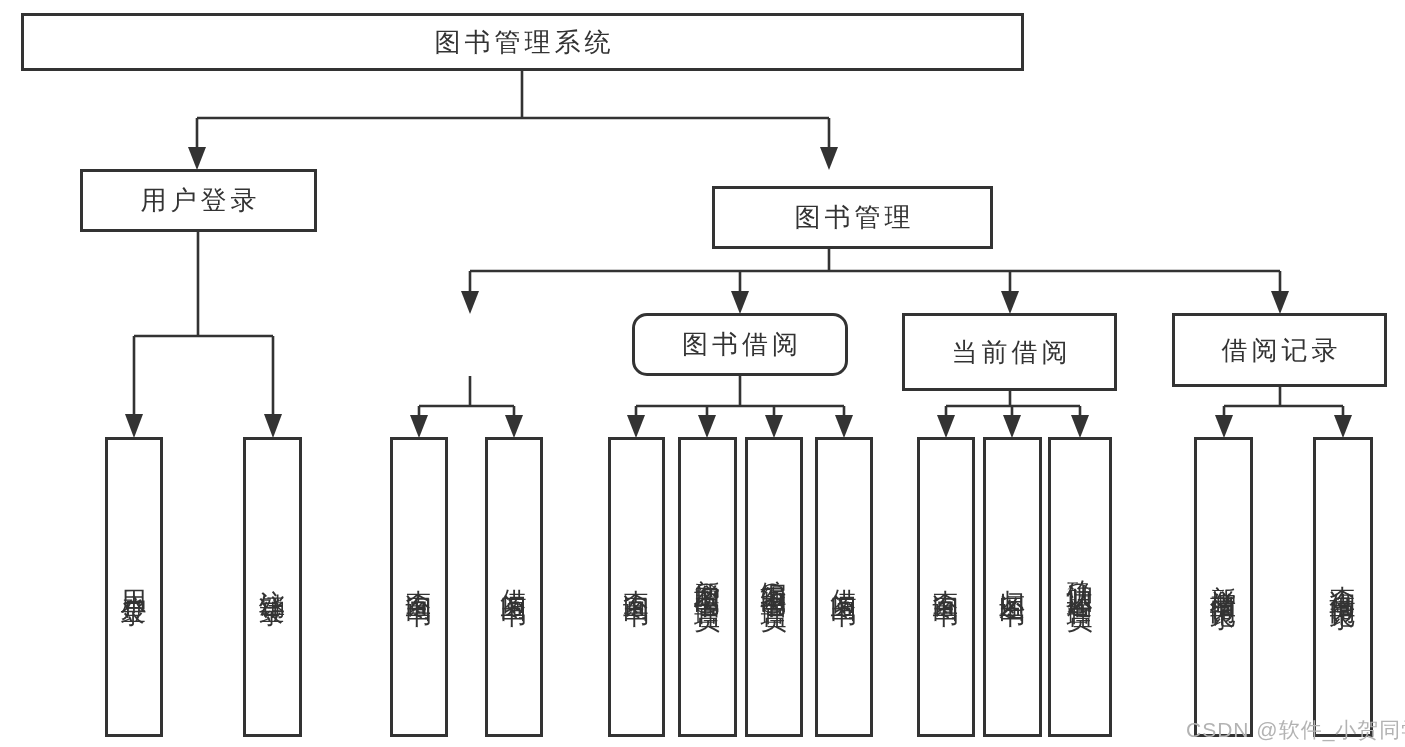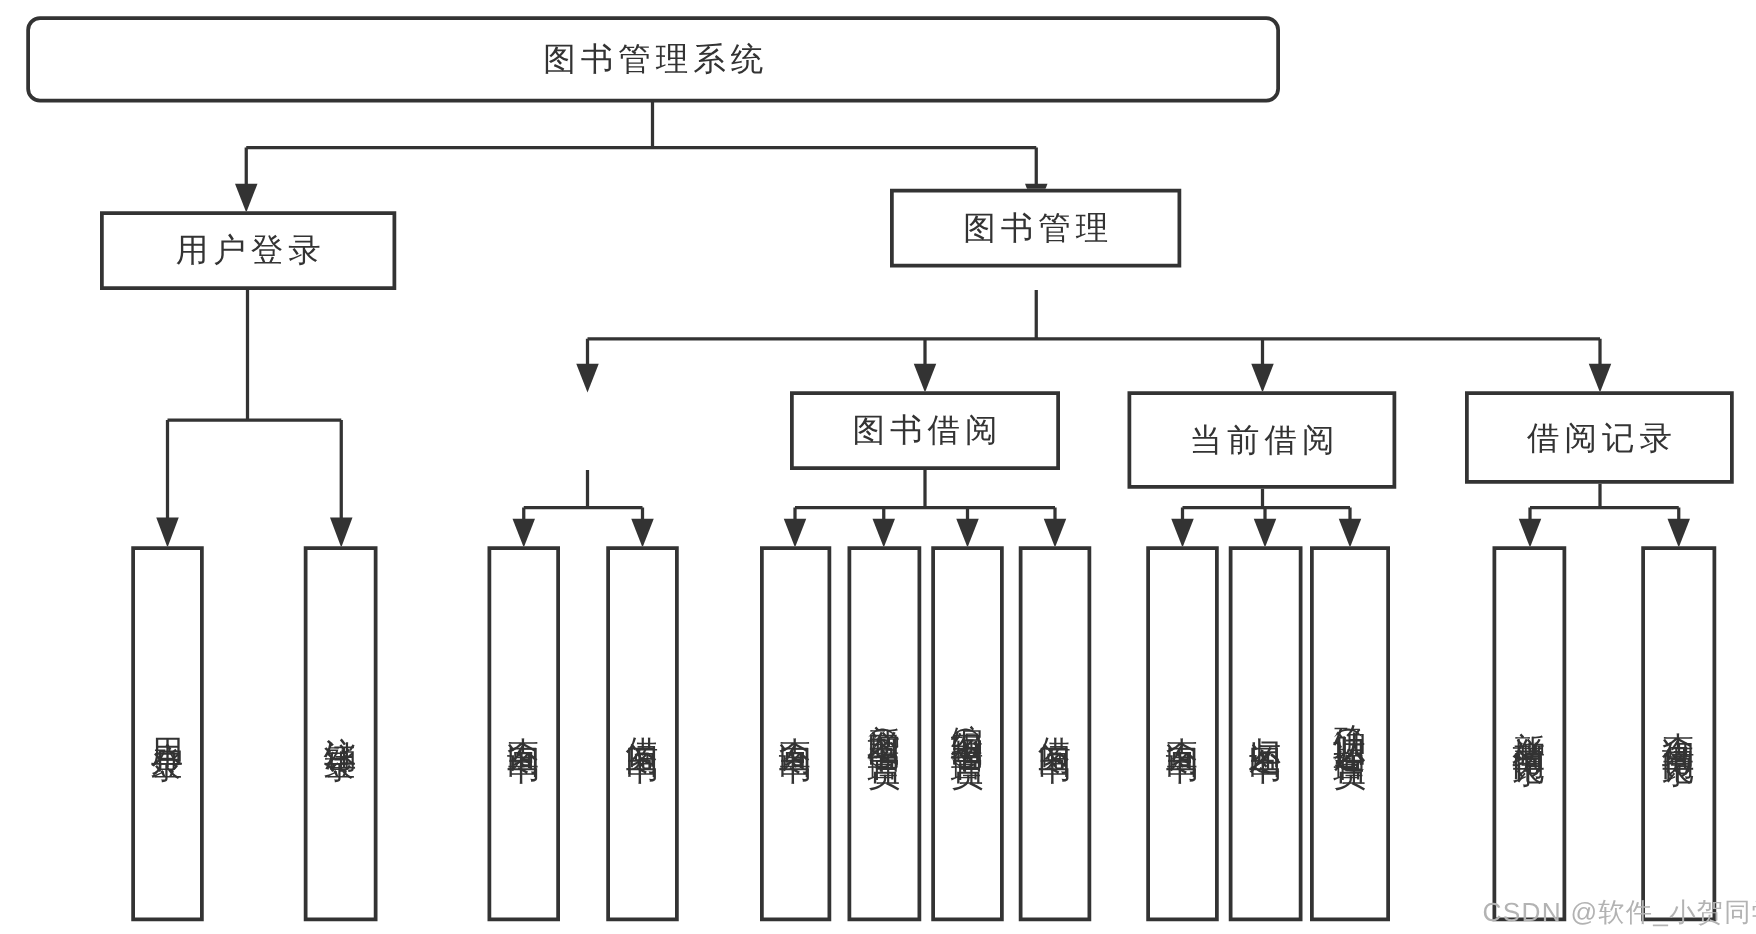--- a/index.html
+++ b/index.html
@@ -45,26 +45,26 @@
     text-orientation: mixed;
     font-size: 26px;
     letter-spacing: 4px;
     line-height: 1;
     white-space: nowrap;
     color: #333333;
     transform: translateY(-10px);
   }
 
   
-  .b-root   { left:  21px; top: 13px; width: 1003px; height: 69px; border-radius: 11px; }
+  .b-root   { left:  21px; top: 13px; width: 1003px; height: 58px; }
   .b-login  { left:  80px; top:169px; width: 237px; height: 63px; }
-  .b-mgmt   { left: 712px; top:151px; width: 233px; height: 63px; }
+  .b-mgmt   { left: 712px; top:186px; width: 281px; height: 63px; }
 
   .b-row-a  { left: 362px; top:313px; width: 216px; height: 63px; }
-  .b-row-b  { left: 632px; top:313px; width: 216px; height: 63px; }
+  .b-row-b  { left: 632px; top:313px; width: 216px; height: 63px; border-radius: 15px; }
   .b-row-c  { left: 902px; top:313px; width: 215px; height: 78px; }
   .b-row-d  { left:1172px; top:313px; width: 215px; height: 74px; }
 
   .leaf     { top: 437px; height: 300px; }
   .l-login1 { left: 105px; width: 58px; }
   .l-logout { left: 243px; width: 59px; }
   .l-a1     { left: 390px; width: 58px; }
   .l-a2     { left: 485px; width: 58px; }
   .l-b1     { left: 608px; width: 57px; }
   .l-b2     { left: 678px; width: 59px; }

